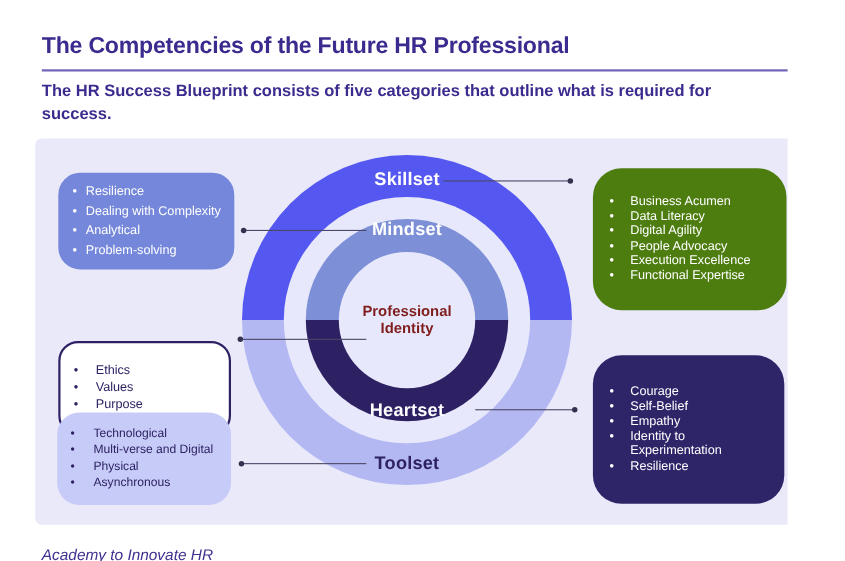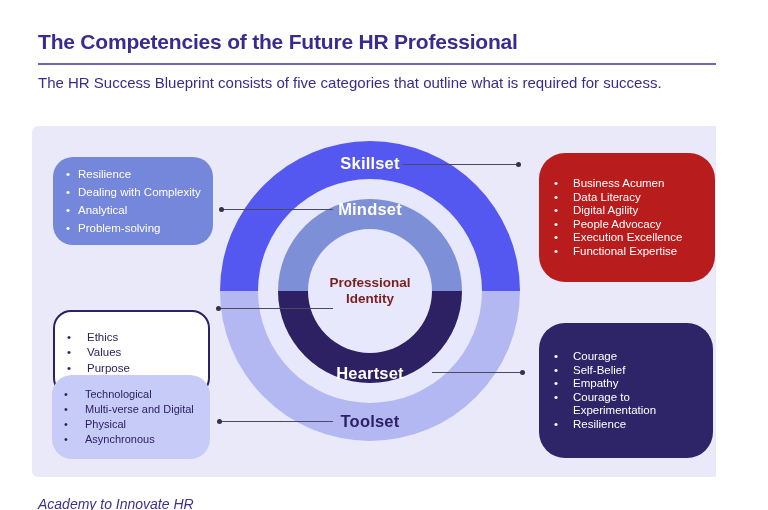--- a/index.html
+++ b/index.html
@@ -7,21 +7,21 @@
     position:relative; width:716px; height:510px; background:#ffffff;
     font-family:"Liberation Sans", sans-serif; overflow:hidden;
   }
   .title {
     position:absolute; left:38px; top:30px; font-size:21px; font-weight:bold;
     color:#3a2b8e; letter-spacing:-0.2px;
   }
   .rule { position:absolute; left:38px; top:63px; width:692px; height:2px; background:#7263b8; }
   .subtitle {
     position:absolute; left:38px; top:72px; width:660px; font-size:15px;
-    font-weight:normal; color:#3a2b8e; line-height:21px;
+    font-weight:bold; color:#3a2b8e; line-height:21px;
   }
   .panel {
     position:absolute; left:32px; top:126px; width:701px; height:351px;
     background:#e9e9fa; border-radius:6px;
   }
   
   .circle { position:absolute; border-radius:50%; }
   .c-outer { left:220px; top:141px; width:300px; height:300px;
     background:linear-gradient(to bottom,#5558f0 50%,#b3b8f3 50%); }
   .c-gap   { left:258px; top:179px; width:224px; height:224px; background:#e7e8fb; }
@@ -68,21 +68,21 @@
     font-size:11.5px; line-height:15.5px; padding:6px 6px 6px 12px;margin-top:44px;
   }
   .box-identity li { padding-left:20px; }
   .box-toolset {
     left:52px; top:375px; width:158px; height:84px; background:#c7cbf8;
     border-radius:20px; color:#2d2163; font-size:11px; line-height:15px;
     padding:6px 4px 6px 12px;
   }
   .box-toolset li { padding-left:21px; }
   .box-skillset {
-    left:539px; top:153px; width:176px; height:129px; background:#b91c1c;
+    left:539px; top:153px; width:176px; height:129px; background:#4d7c0f;
     border-radius:26px; color:#ffffff; font-size:11.5px; line-height:13.5px;
     padding:8px 2px 8px 15px;
   }
   .box-skillset li { padding-left:19px; }
   .box-heartset {
     left:539px; top:323px; width:174px; height:135px; background:#2e2468;
     border-radius:26px; color:#ffffff; font-size:11.5px; line-height:13.5px;
     padding:8px 10px 8px 15px;
   }
   .box-heartset li { padding-left:19px; }
@@ -155,20 +155,20 @@
         <li>People Advocacy</li>
         <li>Execution Excellence</li>
         <li>Functional Expertise</li>
       </ul>
   </div>
   <div class="box box-heartset">
     <ul>
         <li>Courage</li>
         <li>Self-Belief</li>
         <li>Empathy</li>
-        <li>Courage to Experimentation</li>
+        <li>Identity to Experimentation</li>
         <li>Resilience</li>
       </ul>
   </div>
 
   <div class="footer-credit">Academy to Innovate HR</div>
 
 </div>
 
 </body></html>

